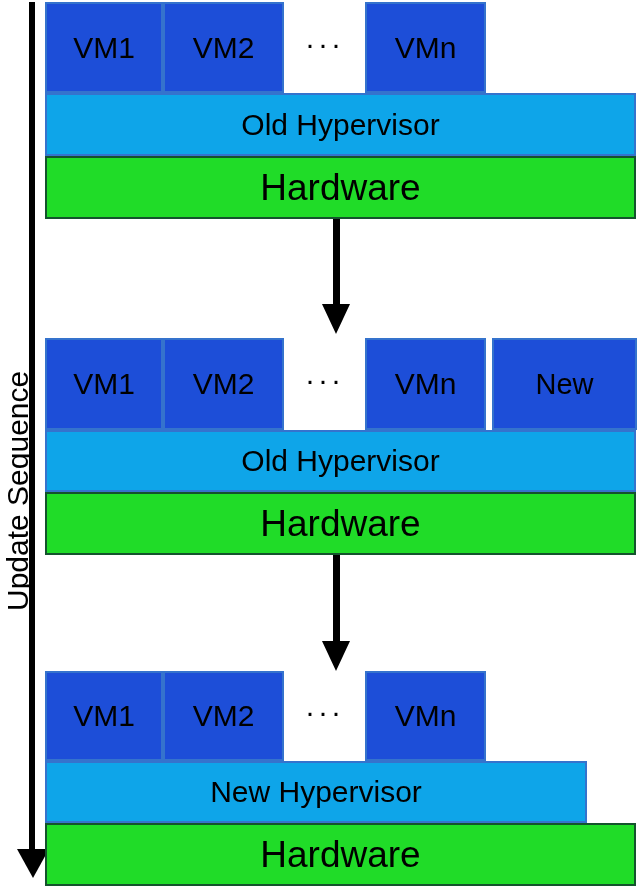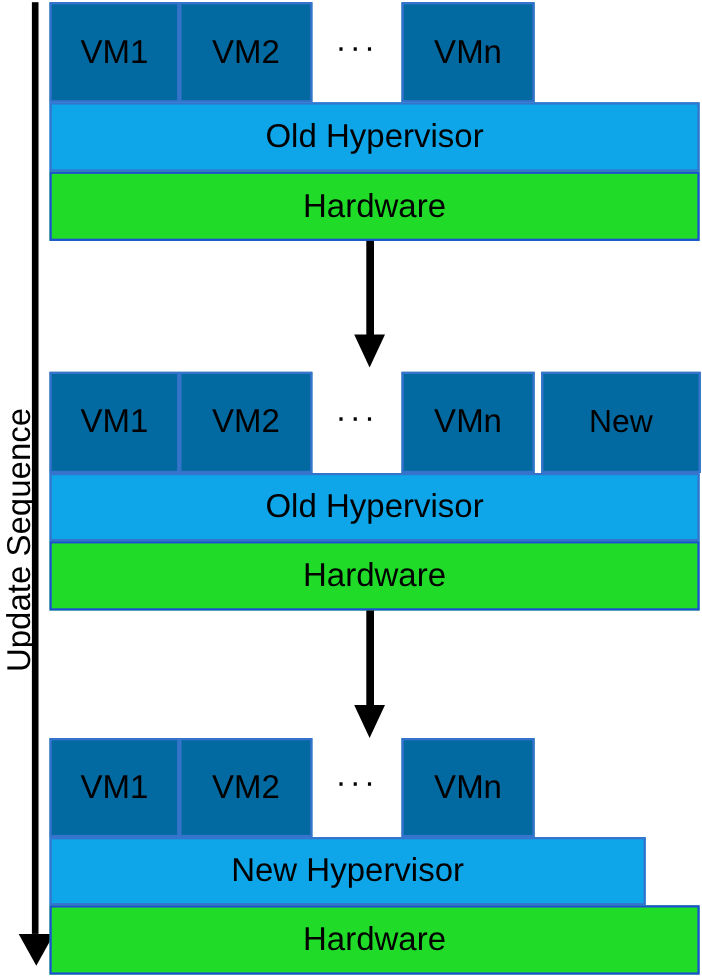--- a/index.html
+++ b/index.html
@@ -14,38 +14,38 @@
   }
   .box {
     position: absolute;
     box-sizing: border-box;
     display: flex;
     align-items: center;
     justify-content: center;
     text-align: center;
   }
   .vm {
-    background: #0369a1;
+    background: #1d4ed8;
     border: 2px solid #3573CD;
     font-size: 30px;
   }
   .vm.two-line {
     flex-direction: column;
     font-size: 29px;
     line-height: 33px;
   }
   .layer-light {
     background: #0ea5e9;
     border: 2px solid #3573CD;
     font-size: 30px;
   }
   .layer-dark {
     background: #20DC28;
-    border: 2px solid #1d4ed8;
-    font-size: 30px;
+    border: 2px solid #14532d;
+    font-size: 37px;
   }
   .dots-cell {
     position: absolute;
     box-sizing: border-box;
     display: flex;
     align-items: center;
     justify-content: center;
     font-size: 30px;
     letter-spacing: 3px;
   }

